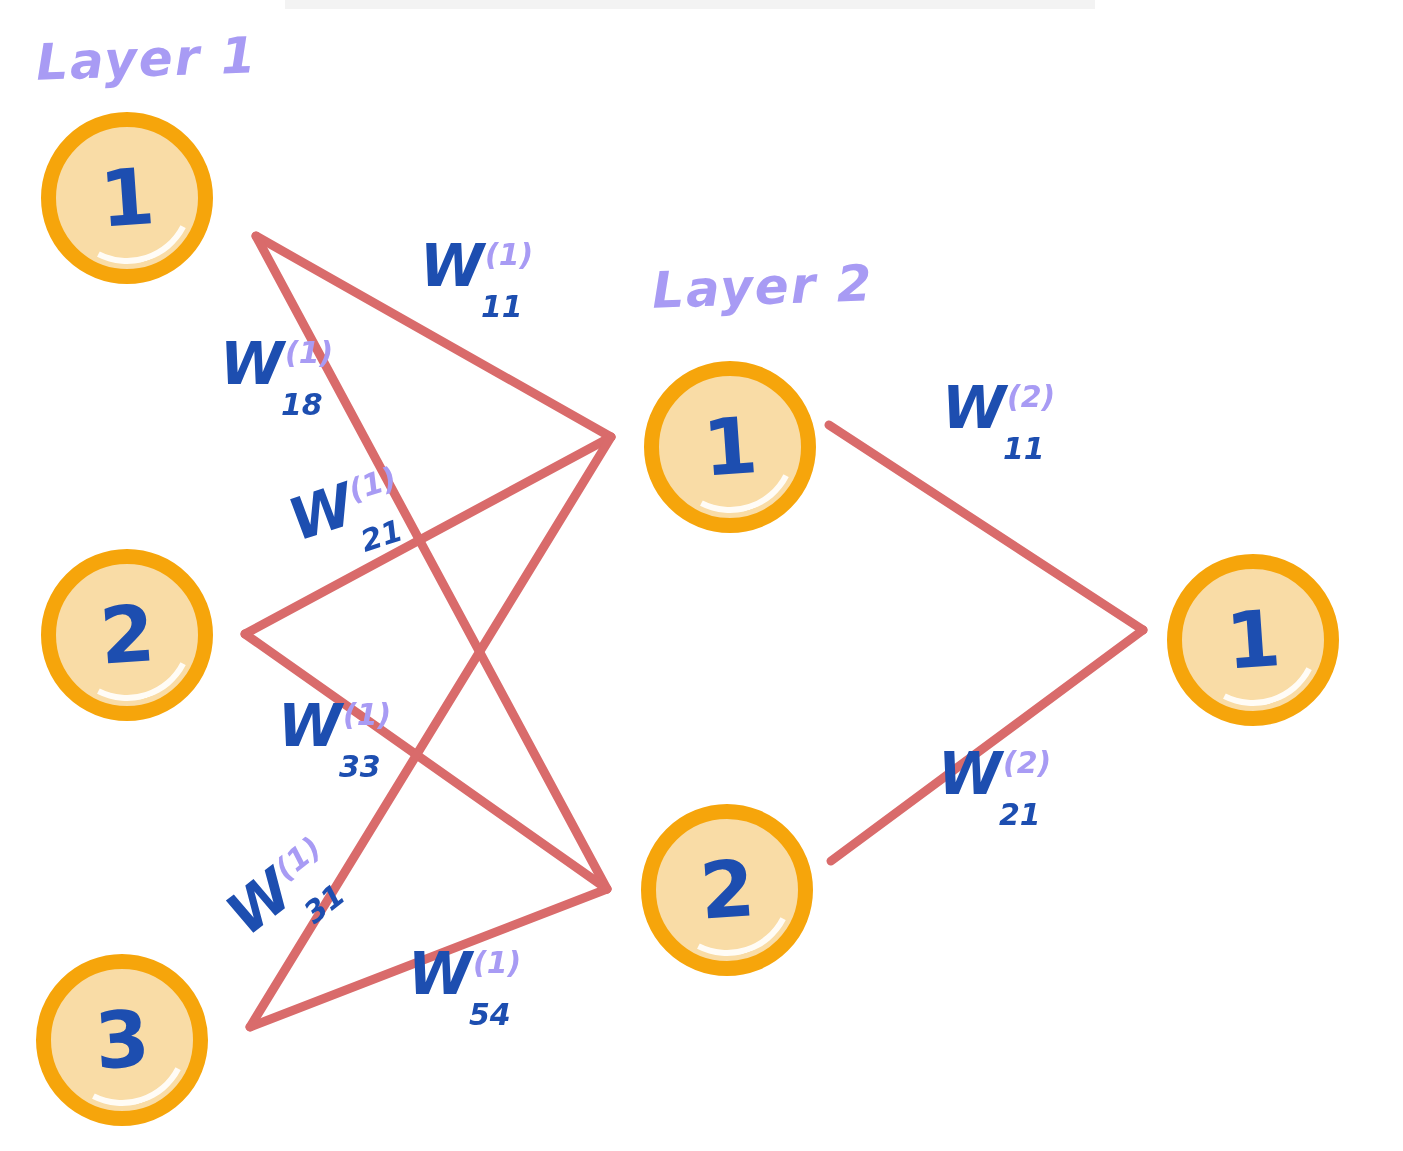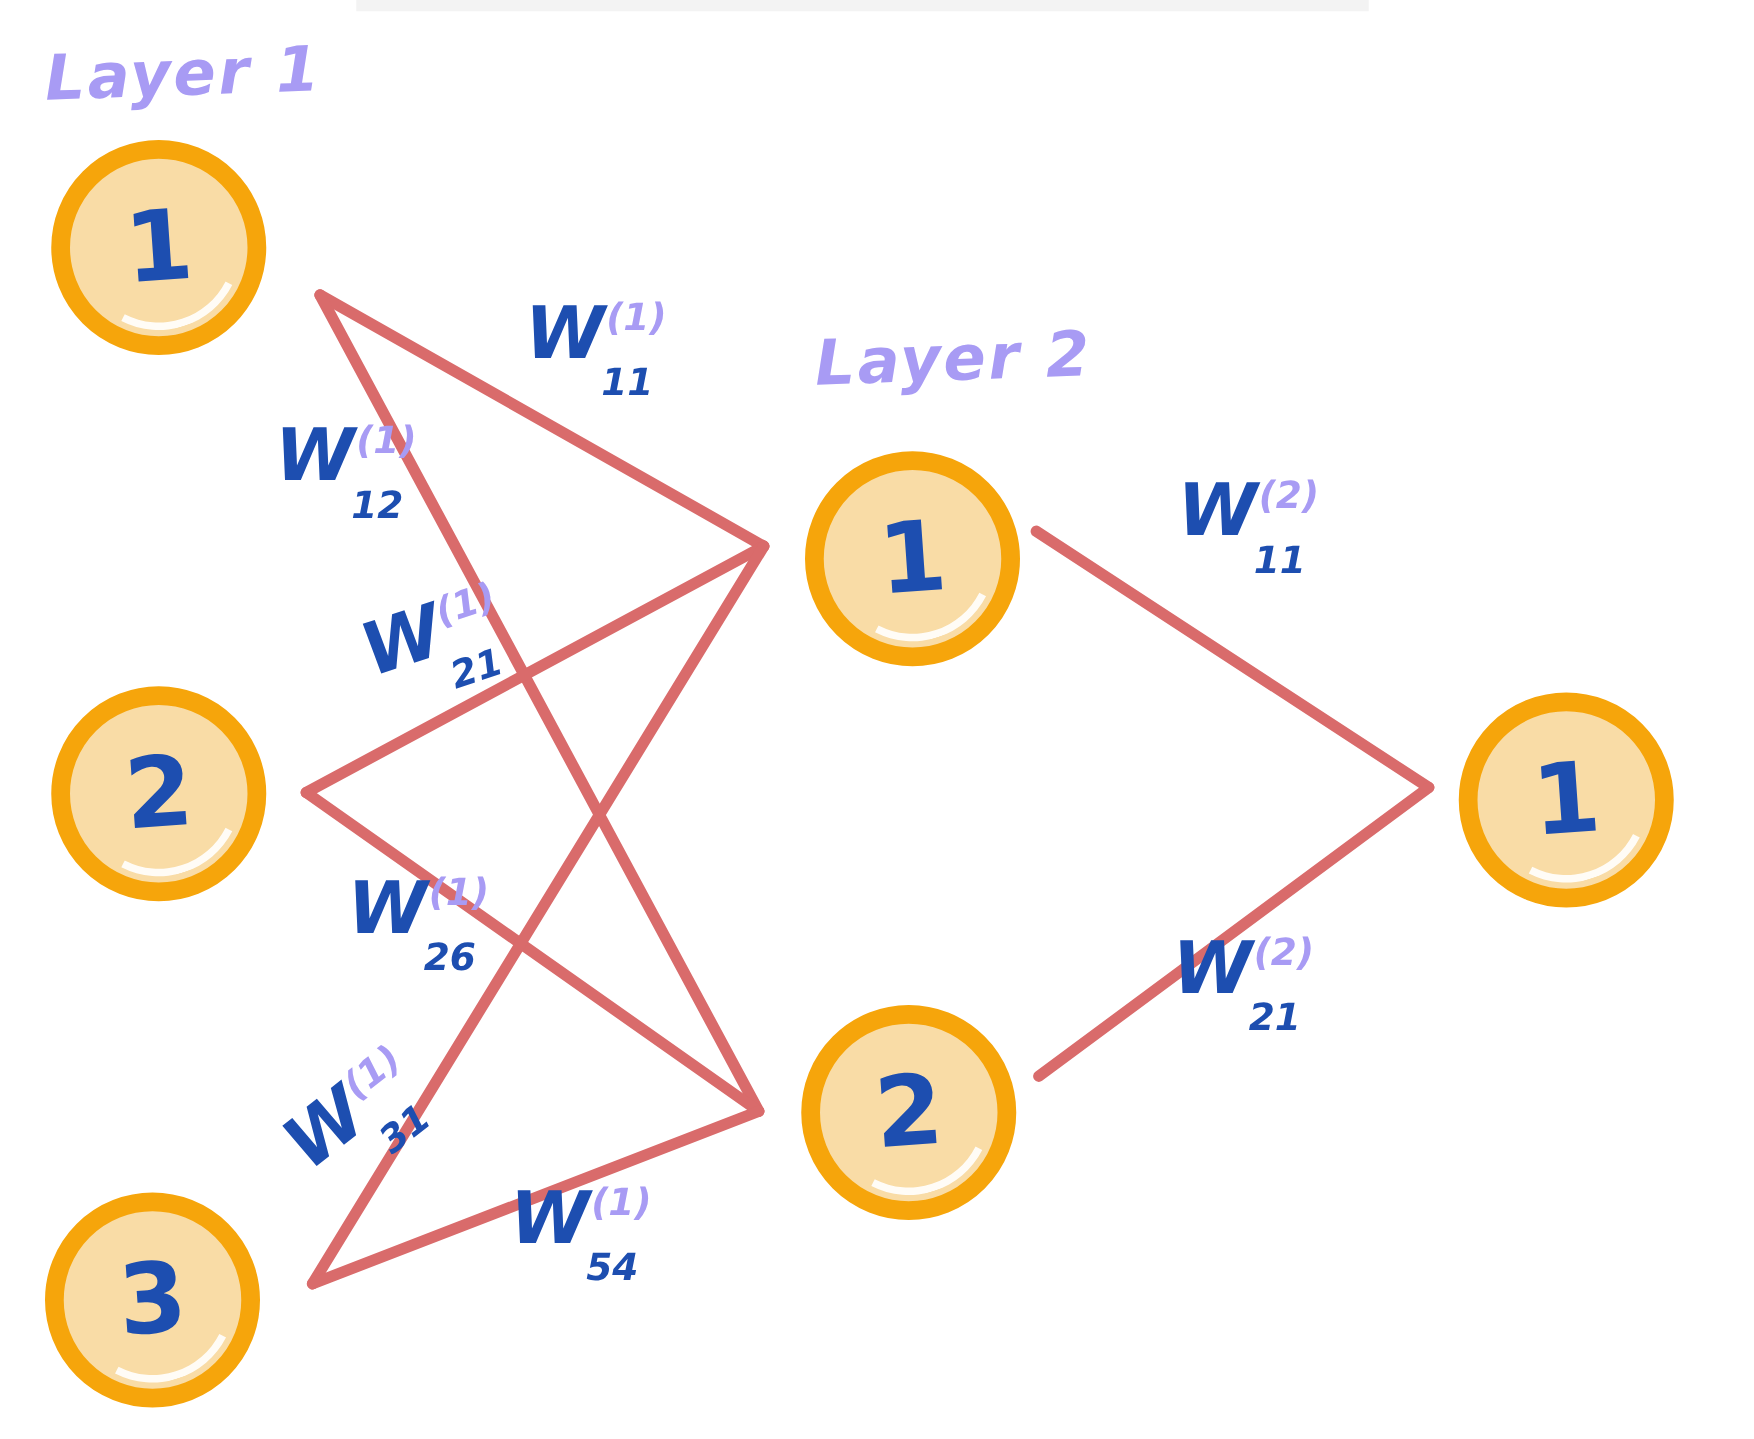--- a/index.html
+++ b/index.html
@@ -119,37 +119,37 @@
     <span class="stack">
       <span class="sup">(1)</span>
       <span class="sub">11</span>
     </span>
   </div>
 
   <div class="wlabel" style="left:220px;top:338px;">
     <span class="w">W</span>
     <span class="stack">
       <span class="sup">(1)</span>
-      <span class="sub">12</span>
+      <span class="sub">18</span>
     </span>
   </div>
 
   <div class="wlabel" style="left:293px;top:478px;transform:rotate(-18deg);">
     <span class="w">W</span>
     <span class="stack">
       <span class="sup">(1)</span>
       <span class="sub">21</span>
     </span>
   </div>
 
   <div class="wlabel" style="left:278px;top:700px;">
     <span class="w">W</span>
     <span class="stack">
       <span class="sup">(1)</span>
-      <span class="sub">26</span>
+      <span class="sub">33</span>
     </span>
   </div>
 
   <div class="wlabel" style="left:232px;top:858px;transform:rotate(-38deg);">
     <span class="w">W</span>
     <span class="stack">
       <span class="sup">(1)</span>
       <span class="sub">31</span>
     </span>
   </div>

